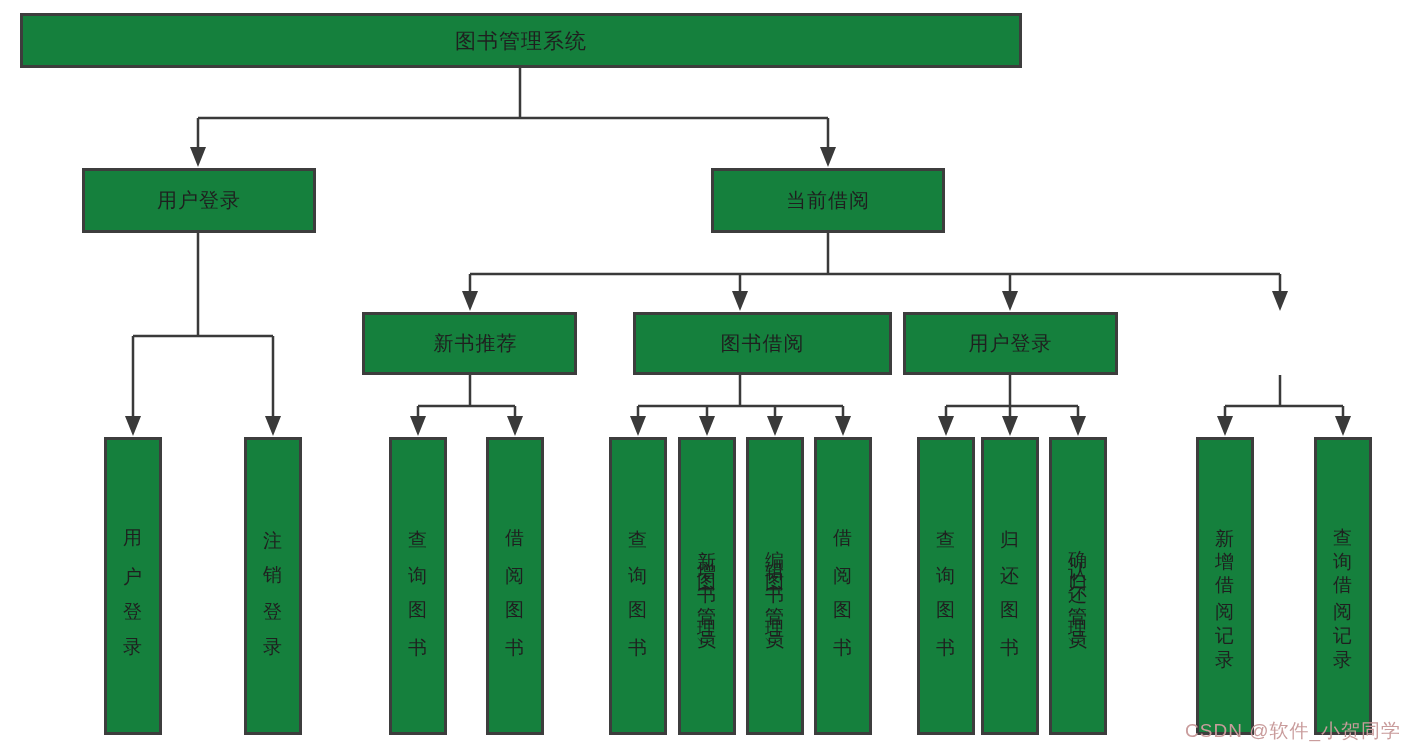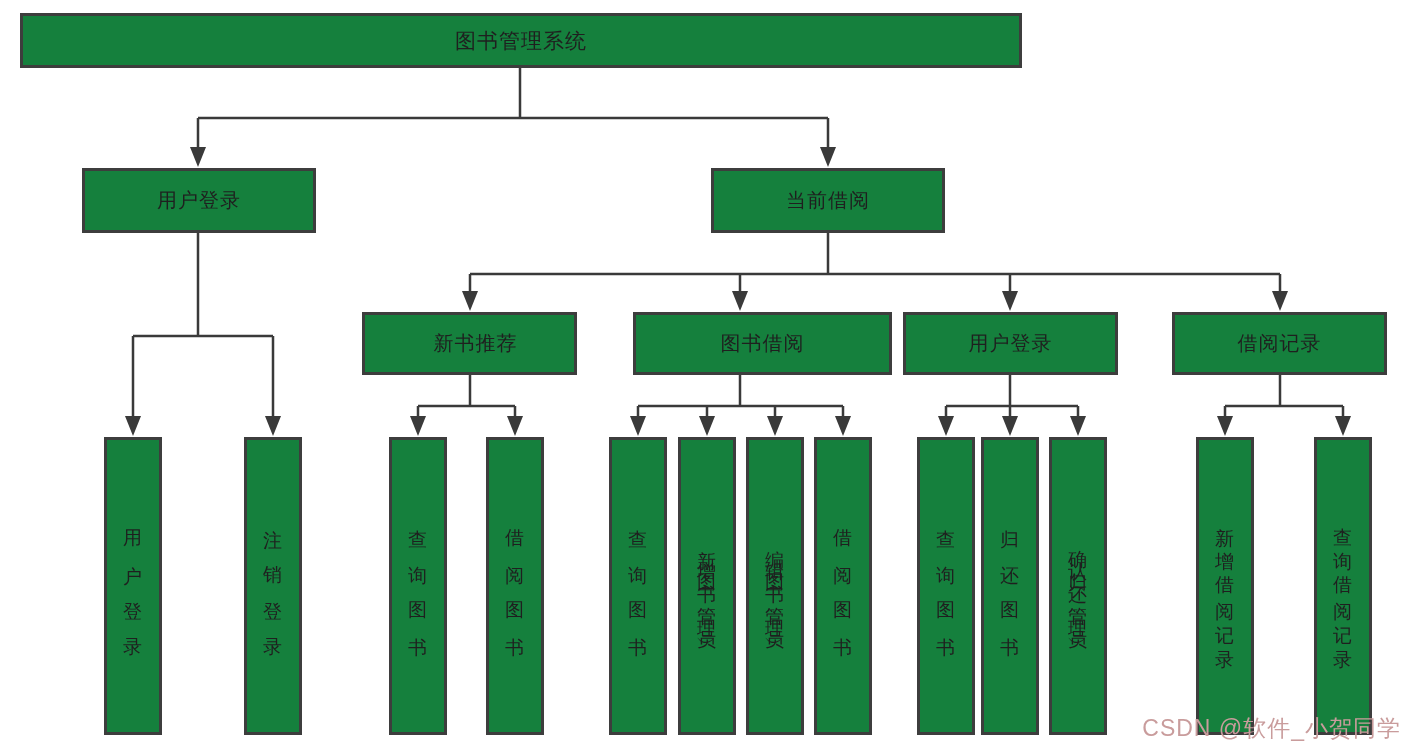--- a/index.html
+++ b/index.html
@@ -29,21 +29,21 @@
     text-orientation:mixed;
     line-height:1;
     display:block;
   }
   .sp4{letter-spacing:1.9em;}
   .sp6{letter-spacing:1.3em;}
   .sp9{letter-spacing:0.6em;}
   .watermark{
     position:absolute;
     right:4px;bottom:3px;
-    font-size:23px;
+    font-size:19px;
     color:var(--wm,#c99c9c);
     letter-spacing:1px;
     white-space:nowrap;
   }
 </style>
 </head>
 <body>
 
 <div class="stage">
 
@@ -79,21 +79,20 @@
   </svg>
 
   <div class="box h root" style="left:20px;top:13px;width:1002px;height:55px;">图书管理系统</div>
 
   <div class="box h" style="left:82px;top:168px;width:234px;height:65px;">用户登录</div>
   <div class="box h" style="left:711px;top:168px;width:234px;height:65px;">当前借阅</div>
 
   <div class="box h" style="left:362px;top:312px;width:215px;height:63px;padding-left:12px;">新书推荐</div>
   <div class="box h" style="left:633px;top:312px;width:259px;height:63px;">图书借阅</div>
   <div class="box h" style="left:903px;top:312px;width:215px;height:63px;">用户登录</div>
-  <div class="box h" style="left:1172px;top:312px;width:215px;height:63px;">借阅记录</div>
 
   <div class="box leaf" style="left:104px;">
     <span class="vt sp4">用户登录</span>
   </div>
   <div class="box leaf" style="left:244px;">
     <span class="vt sp4">注销登录</span>
   </div>
 
   <div class="box leaf" style="left:389px;">
     <span class="vt sp4">查询图书</span>

